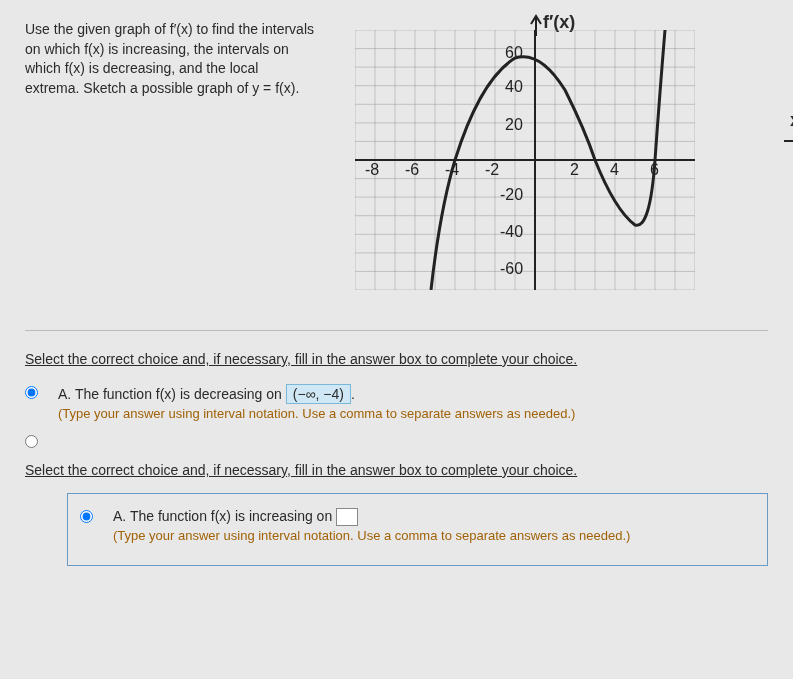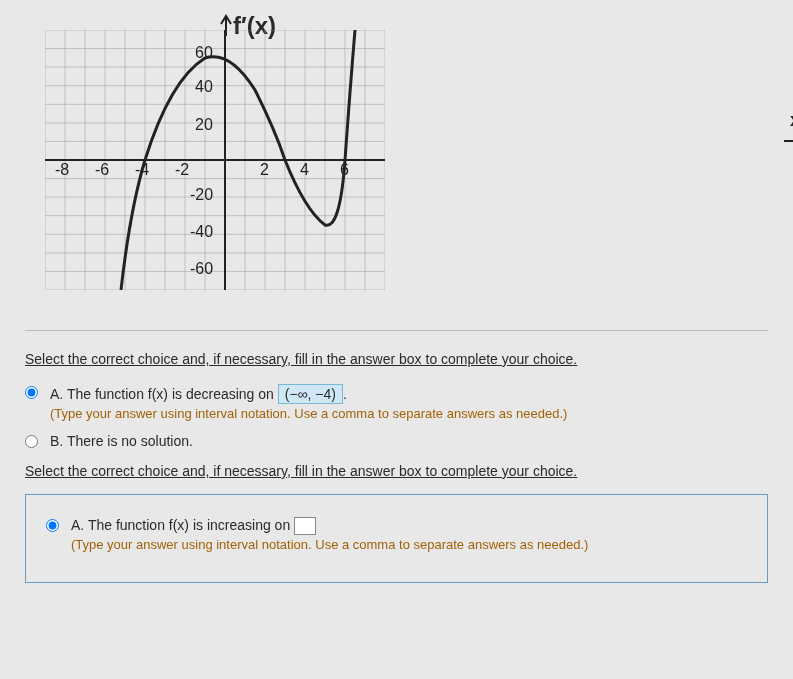--- a/index.html
+++ b/index.html
@@ -31,21 +31,21 @@
       position: absolute;
       left: 20px;
       top: 10px;
       width: 340px;
       height: 260px;
     }
     .axis-label-y {
       position: absolute;
       top: -8px;
       left: 208px;
-      font-size: 24px;
+      font-size: 18px;
       font-weight: bold;
     }
     .axis-label-x {
       position: absolute;
       top: 90px;
       right: -32px;
       font-size: 18px;
       font-weight: bold;
     }
     .divider {
@@ -57,21 +57,21 @@
       margin-top: 20px;
     }
     .question-prompt {
       margin-bottom: 15px;
       font-size: 14px;
       text-decoration: underline;
     }
     .choice-row {
       display: flex;
       align-items: flex-start;
-      gap: 12px;
+      gap: 20px;
       margin-bottom: 8px;
       padding: 2px 0;
     }
     .choice-radio {
       margin-top: 2px;
       flex-shrink: 0;
     }
     .choice-content {
       flex: 1;
     }
@@ -93,28 +93,30 @@
     .input-box {
       display: inline-block;
       width: 22px;
       height: 18px;
       border: 1px solid #888;
       background: #fff;
       vertical-align: middle;
     }
     .second-question {
       border: 1px solid #6a9bc4;
-      padding: 20px;
+      padding: 12px;
       margin-top: 6px;
+      margin-left: 42px;
     }
   </style>
 </head>
 <body>
 
 <div class="top-section">
+  <div class="prompt-text">Use the given graph of f′(x) to find the intervals on which f(x) is increasing, the intervals on which f(x) is decreasing, and the local extrema. Sketch a possible graph of y = f(x).</div>
   <div class="graph-container">
     <div class="axis-label-y">
       <span>f′(x)</span>
       <svg width="14" height="22" style="position:absolute;left:-14px;top:2px">
           <path d="M7 22 L7 4 M2 10 L7 2 L12 10" stroke="#222" stroke-width="2" fill="none"></path>
         </svg>
     </div>
     <div class="axis-label-x">
       <span>x</span>
       <svg width="22" height="14" style="position:absolute;left:-6px;top:24px">
@@ -186,23 +188,20 @@
     <div class="choice-content">
       <div class="choice-label">
         A. <span>The function f(x) is decreasing on</span>
         <span class="answer-box">(−∞, −4)</span><span>.</span>
       </div>
       <div class="choice-hint">(Type your answer using interval notation. Use a comma to separate answers as needed.)</div>
     </div>
   </div>
   <div class="choice-row">
     <input type="radio" class="choice-radio" style="">
-    <div class="choice-content">
-      <div class="choice-label">B. <span>There is no solution.</span></div>
-    </div>
   </div>
 </div>
 
 <div class="question-prompt" style="margin-top:12px">Select the correct choice and, if necessary, fill in the answer box to complete your choice.</div>
 
 <div class="second-question">
   <div class="choice-row">
     <input type="radio" class="choice-radio" checked="" style="">
     <div class="choice-content">
       <div class="choice-label">

